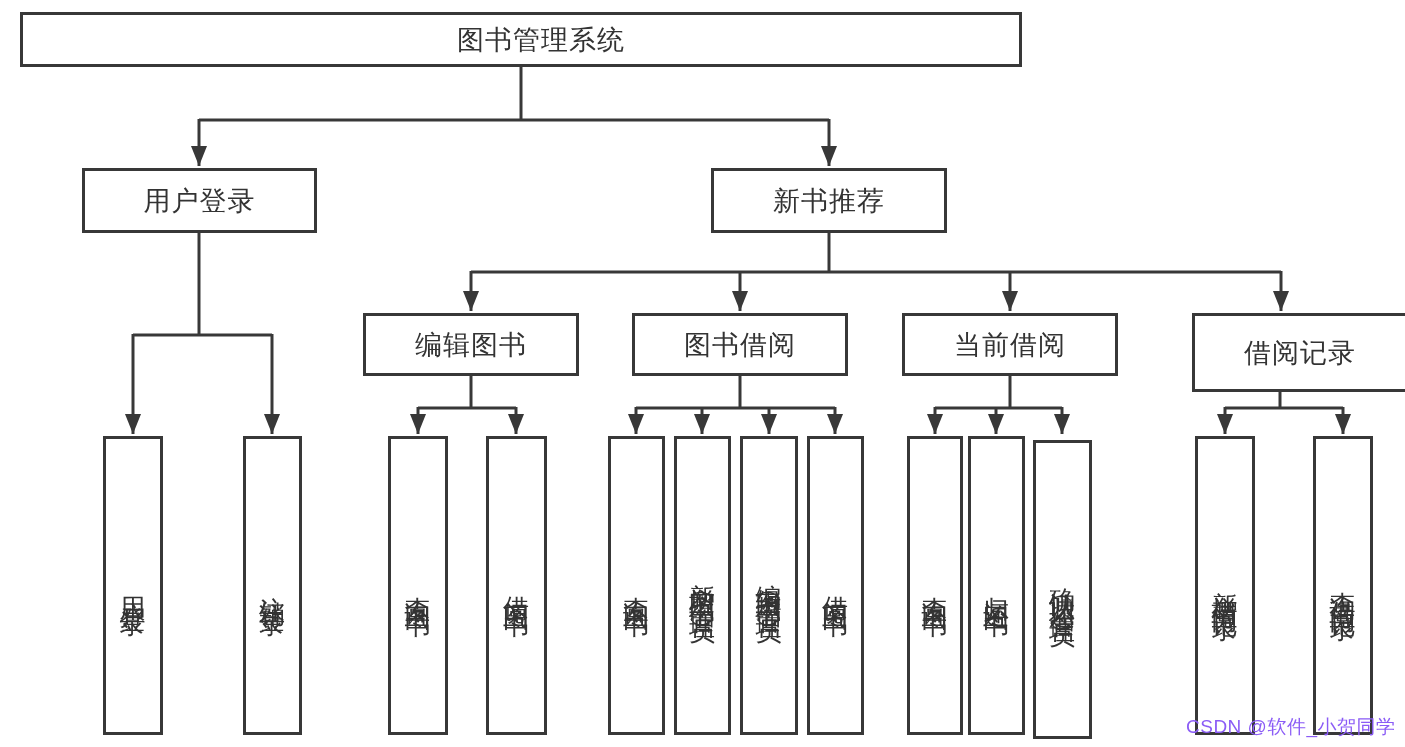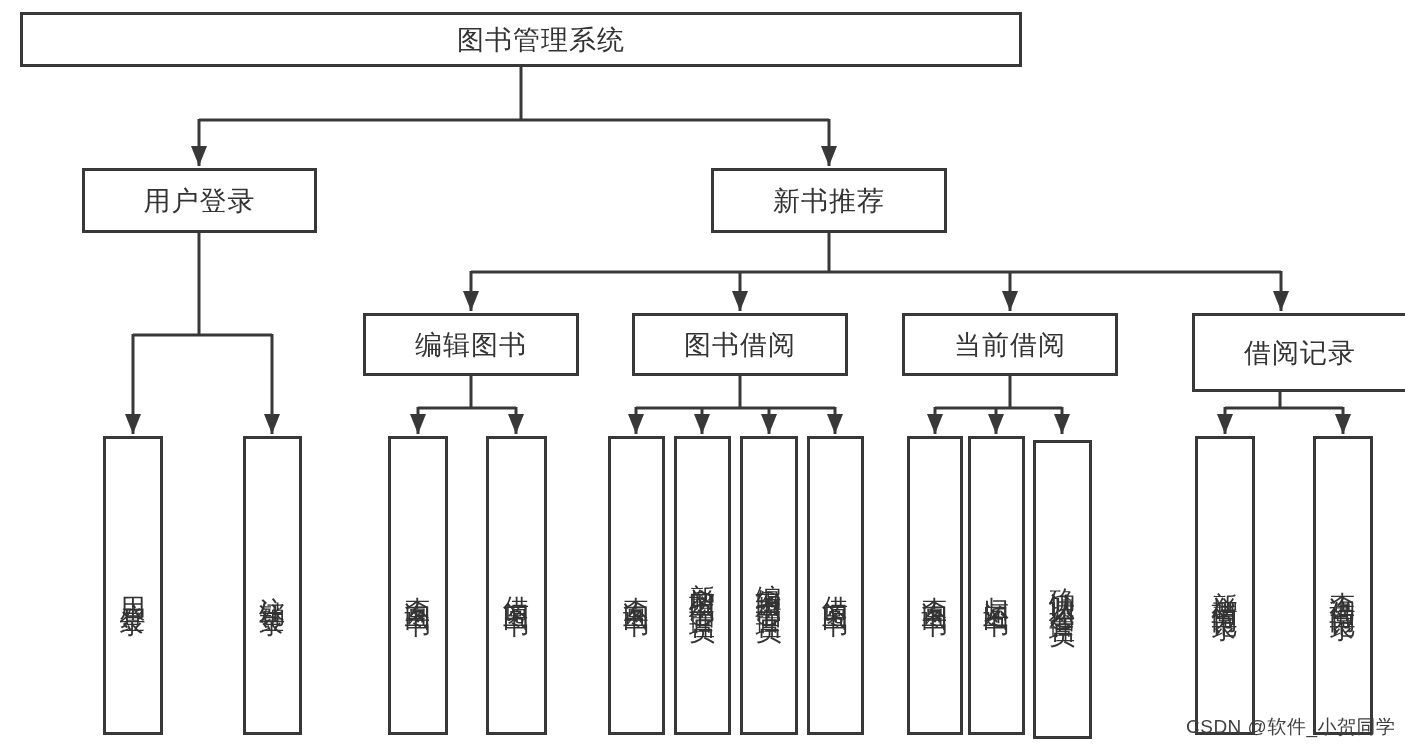--- a/index.html
+++ b/index.html
@@ -39,21 +39,21 @@
     letter-spacing: 5px;
     line-height: 1;
     white-space: nowrap;
   }
   .watermark {
     position: absolute;
     left: 1186px;
     top: 714px;
     z-index: 3;
     font-size: 19px;
-    color: #404040;
+    color: #8b5cf6;
     letter-spacing: 0.5px;
     white-space: nowrap;
   }
 </style>
 </head>
 <body>
 
 <div class="canvas">
 
   <svg class="wires" width="1405" height="747" viewBox="0 0 1405 747">

